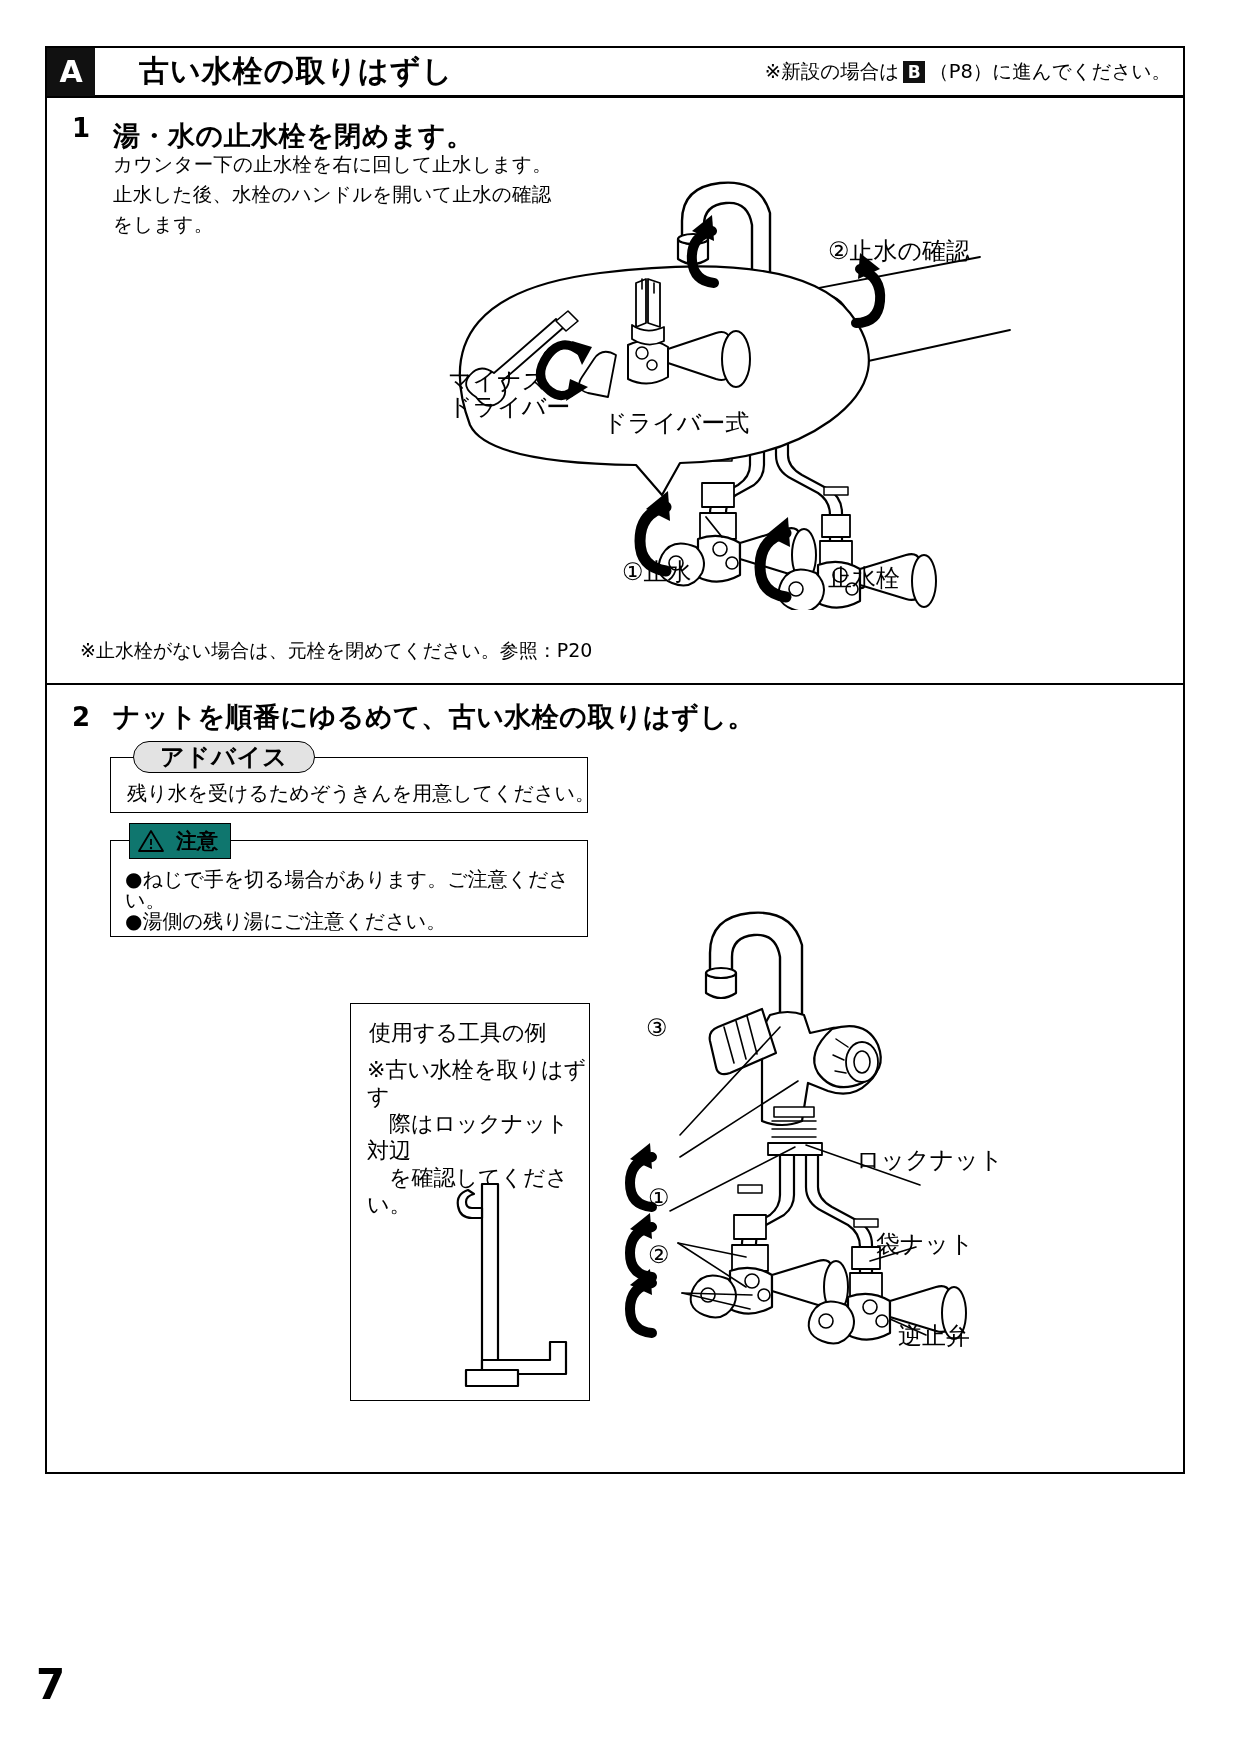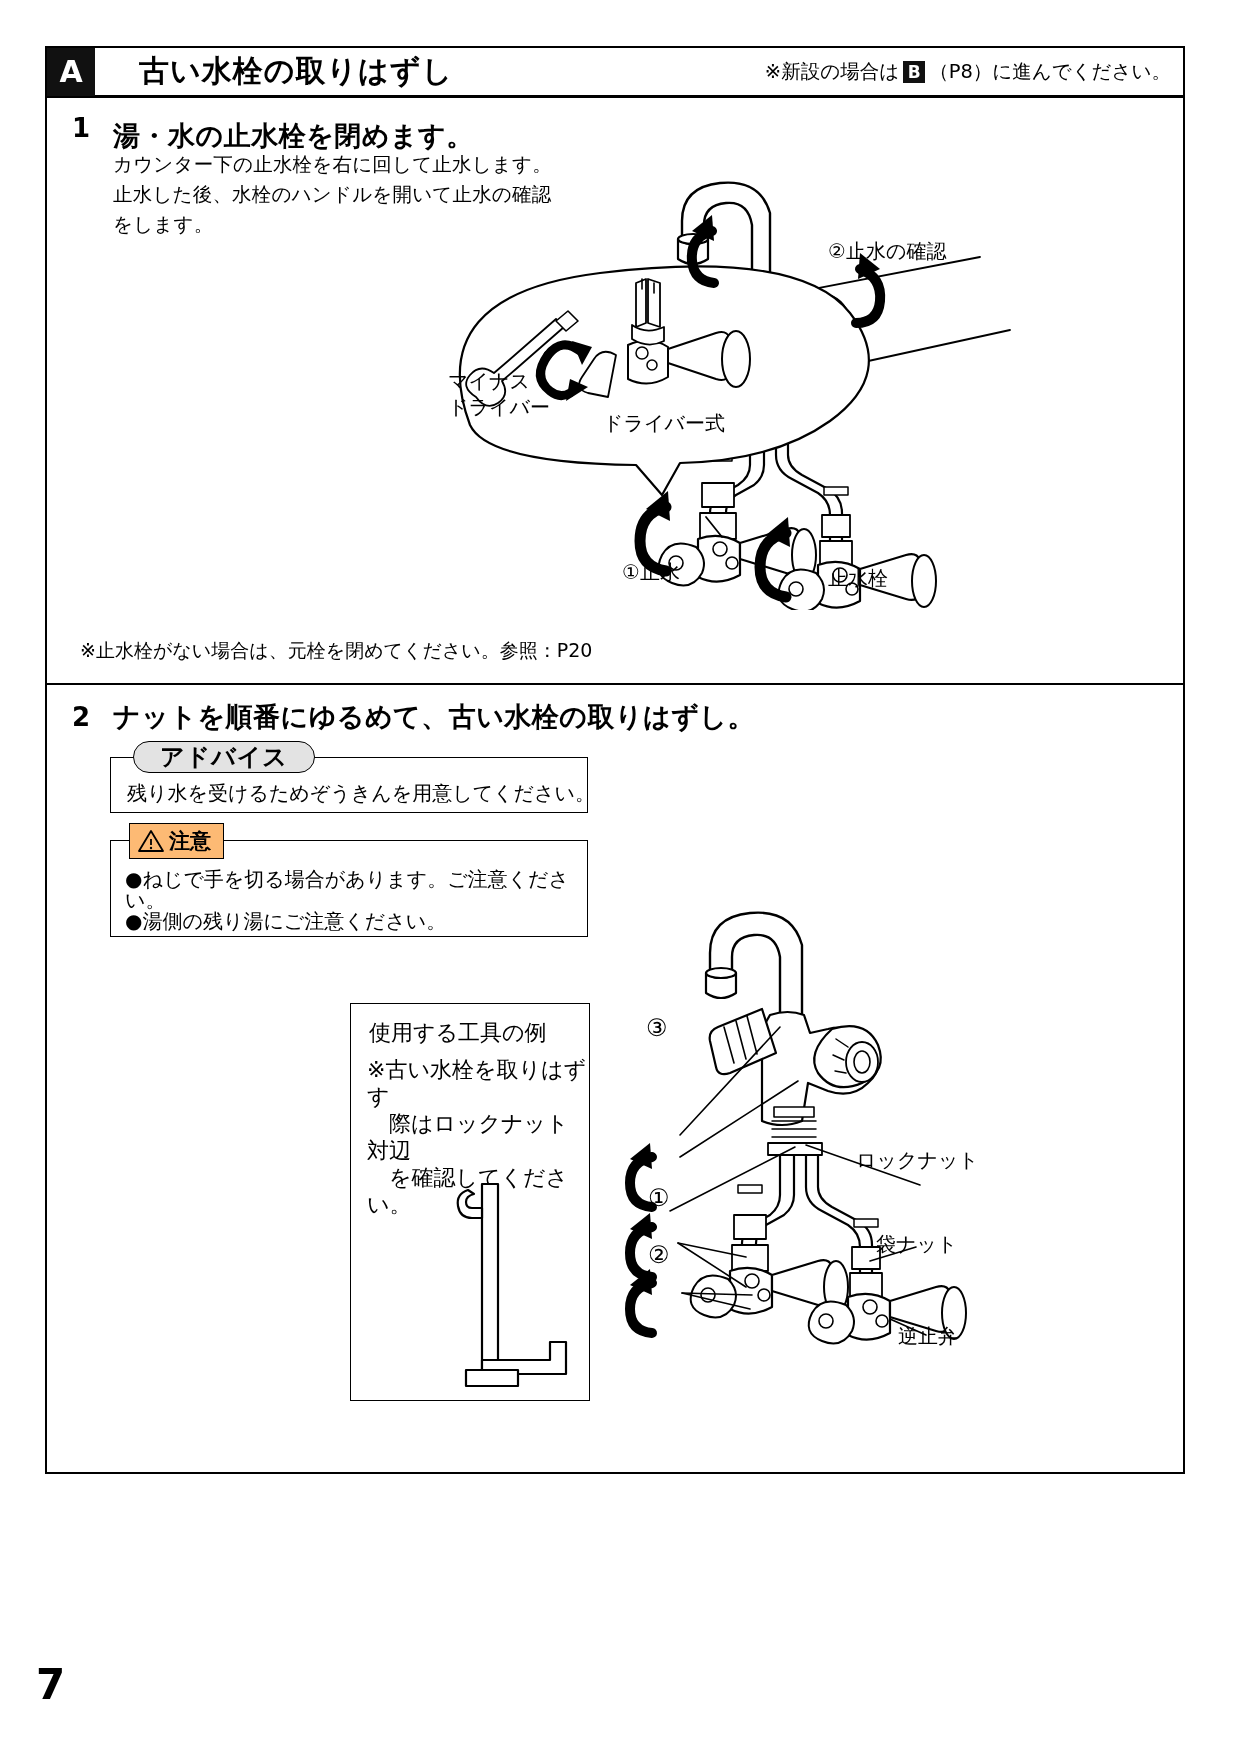--- a/index.html
+++ b/index.html
@@ -161,27 +161,27 @@
   .caution-box {
     position: absolute;
     border: 1.6px solid #000;
     box-sizing: border-box;
     background: #fff;
   }
   .caution-tab {
     position: absolute;
     top: -18px;
     left: 18px;
-    background: #fdba74;
+    background: #0f766e;
     border: 1.6px solid #000;
     height: 34px;
     padding: 0 12px 0 8px;
     display: flex;
     align-items: center;
-    gap: 5px;
+    gap: 12px;
     font-size: 21px;
     font-weight: bold;
     white-space: nowrap;
   }
   .warn-tri {
     width: 26px;
     height: 24px;
     display: block;
   }
   .caution-lines {
@@ -212,21 +212,21 @@
     left: 16px;
     top: 52px;
     font-size: 22px;
     line-height: 27px;
     white-space: pre-line;
   }
 
   
   .ill-label {
     position: absolute;
-    font-size: 20px;
+    font-size: 24px;
     white-space: pre-line;
     line-height: 26px;
   }
 
   
   .page-no {
     position: absolute;
     left: 36px;
     top: 1660px;
     font-size: 42px;

